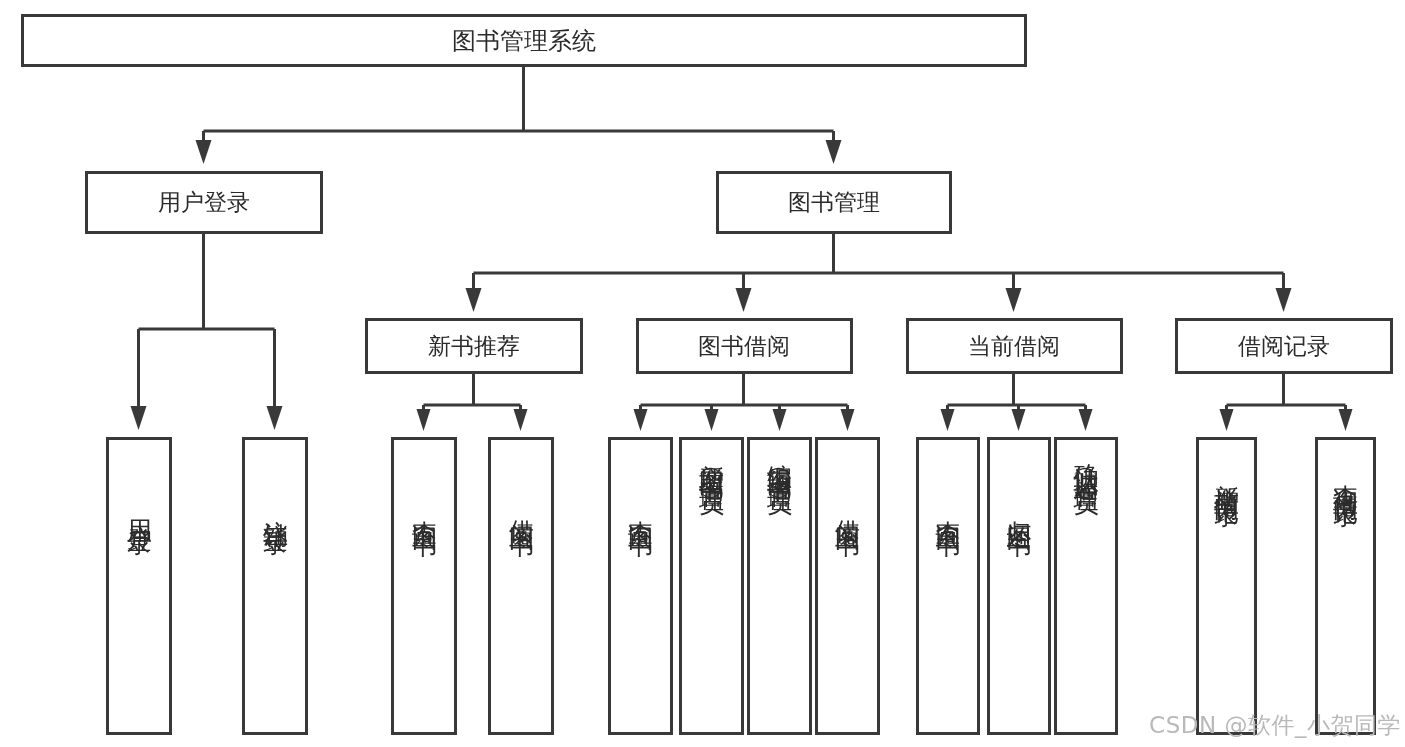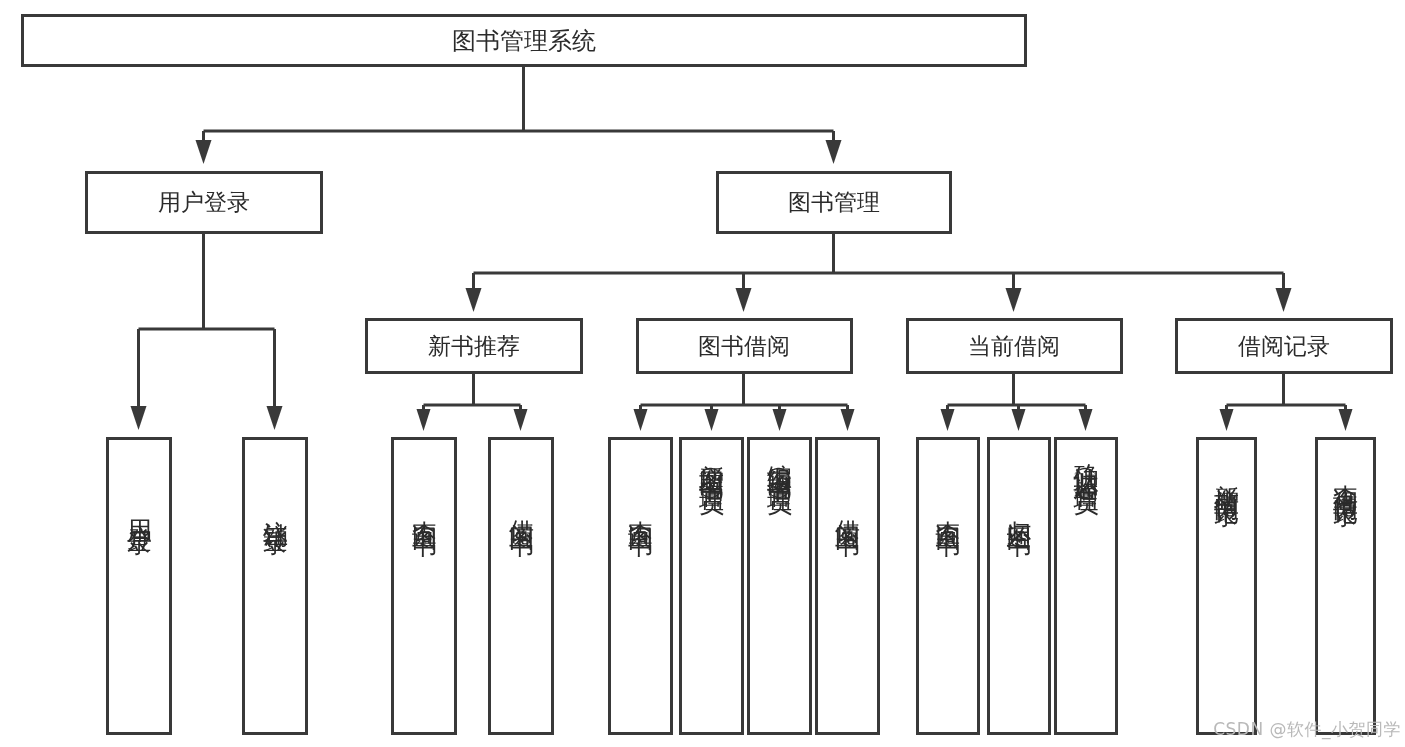--- a/index.html
+++ b/index.html
@@ -61,21 +61,21 @@
     line-height: 1;
     letter-spacing: 4px;
     color: #2b2b2b;
     white-space: nowrap;
   }
   .watermark {
     position: absolute;
     right: 8px;
     bottom: 6px;
     font-family: "DejaVu Sans", "Liberation Sans", sans-serif;
-    font-size: 17px;
+    font-size: 23px;
     color: #b9b9b9;
     white-space: nowrap;
     letter-spacing: 0.5px;
   }
 </style>
 </head>
 <body>
 
 <div id="diagram-root">
 

